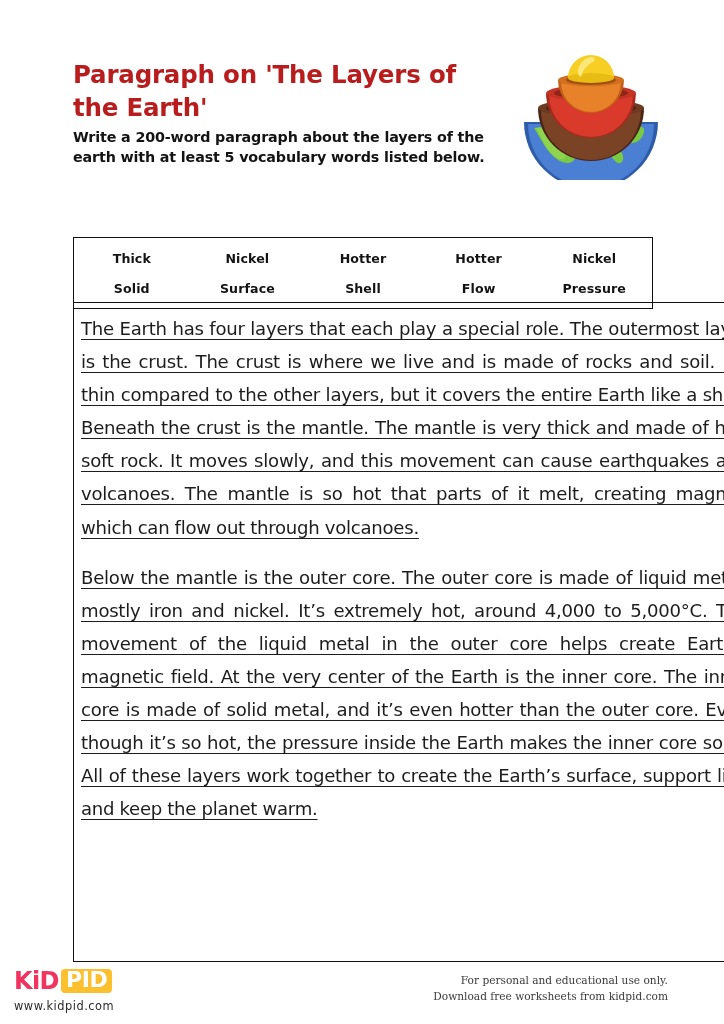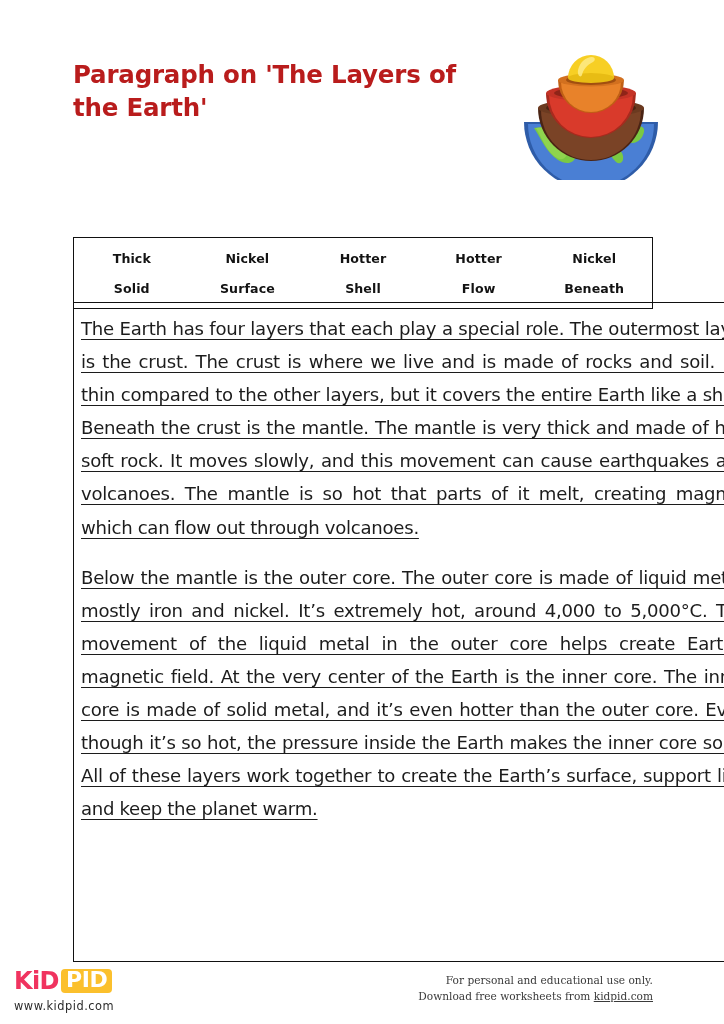--- a/index.html
+++ b/index.html
@@ -163,40 +163,40 @@
   }
   .logo-url {
     font-family: "DejaVu Sans", sans-serif;
     font-size: 11.4px;
     color: #2b2b2b;
     letter-spacing: 0.5px;
     margin-top: 5px;
   }
   .footer-notice {
     position: absolute;
-    right: 27px;
+    right: 12px;
     top: 5px;
     text-align: right;
     font-family: "DejaVu Serif", serif;
     font-size: 10.6px;
     color: #3a3a3a;
     line-height: 15.5px;
   }
   .footer-link {
-    text-decoration: underline;
     color: #3a3a3a;
   }
 </style>
 </head>
 <body>
 
 <div class="page">
 
   <div class="header">
     <h1 class="title">Paragraph on 'The Layers of the Earth'</h1>
+    <p class="subtitle">Write a 200-word paragraph about the layers of the earth with at least 5 vocabulary words listed below.</p>
   </div>
 
   <div class="earth-illustration">
     <svg width="150" height="132" viewBox="0 0 150 132" xmlns="http://www.w3.org/2000/svg">
 
       <path d="M8 74 A67 67 0 0 0 142 74 Z" fill="#2e5ca8"></path>
       <path d="M12 76 A63 63 0 0 0 138 76 Z" fill="#4a7fd4"></path>
 
       <path d="M18 80 C26 92 30 104 42 112 C50 117 58 116 60 108 C62 98 54 94 52 86 C50 80 44 78 36 78 Z" fill="#7ac943"></path>
       <path d="M96 78 C100 88 106 92 112 94 C120 97 126 92 128 84 C129 80 126 78 122 78 Z" fill="#7ac943"></path>
@@ -230,21 +230,21 @@
       <div class="vocab-cell">Nickel</div>
       <div class="vocab-cell">Hotter</div>
       <div class="vocab-cell">Hotter</div>
       <div class="vocab-cell">Nickel</div>
     </div>
     <div class="vocab-row">
       <div class="vocab-cell">Solid</div>
       <div class="vocab-cell">Surface</div>
       <div class="vocab-cell">Shell</div>
       <div class="vocab-cell">Flow</div>
-      <div class="vocab-cell">Beneath</div>
+      <div class="vocab-cell">Pressure</div>
     </div>
   </div>
 
   <div class="essay-box">
     <p class="essay-text">The Earth has four layers that each play a special role. The outermost layer is the crust. The crust is where we live and is made of rocks and soil. It’s thin compared to the other layers, but it covers the entire Earth like a shell. Beneath the crust is the mantle. The mantle is very thick and made of hot, soft rock. It moves slowly, and this movement can cause earthquakes and volcanoes. The mantle is so hot that parts of it melt, creating magma, which can flow out through volcanoes.</p>
     <p class="essay-text">Below the mantle is the outer core. The outer core is made of liquid metal, mostly iron and nickel. It’s extremely hot, around 4,000 to 5,000°C. The movement of the liquid metal in the outer core helps create Earth’s magnetic field. At the very center of the Earth is the inner core. The inner core is made of solid metal, and it’s even hotter than the outer core. Even though it’s so hot, the pressure inside the Earth makes the inner core solid. All of these layers work together to create the Earth’s surface, support life, and keep the planet warm.</p>
   </div>
 
   <div class="footer">
     <div class="logo-wrap">

